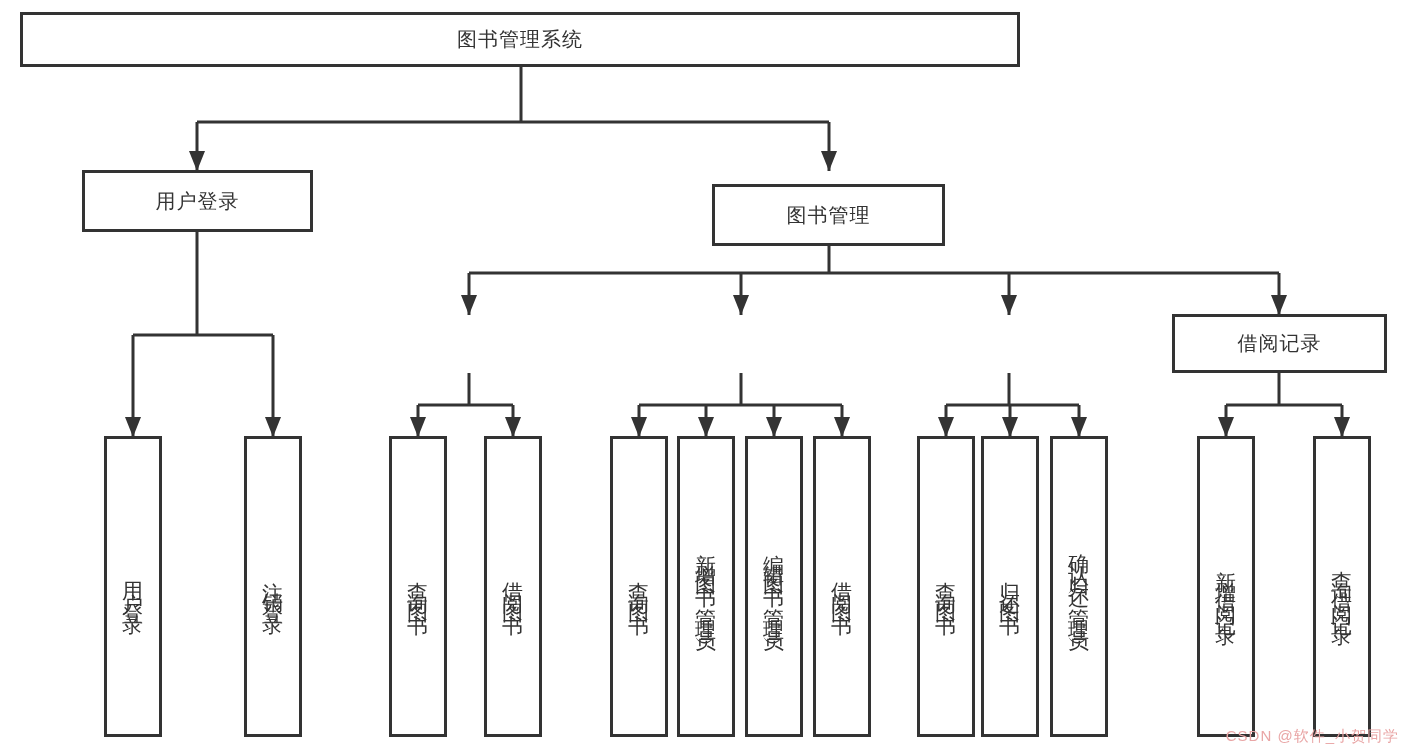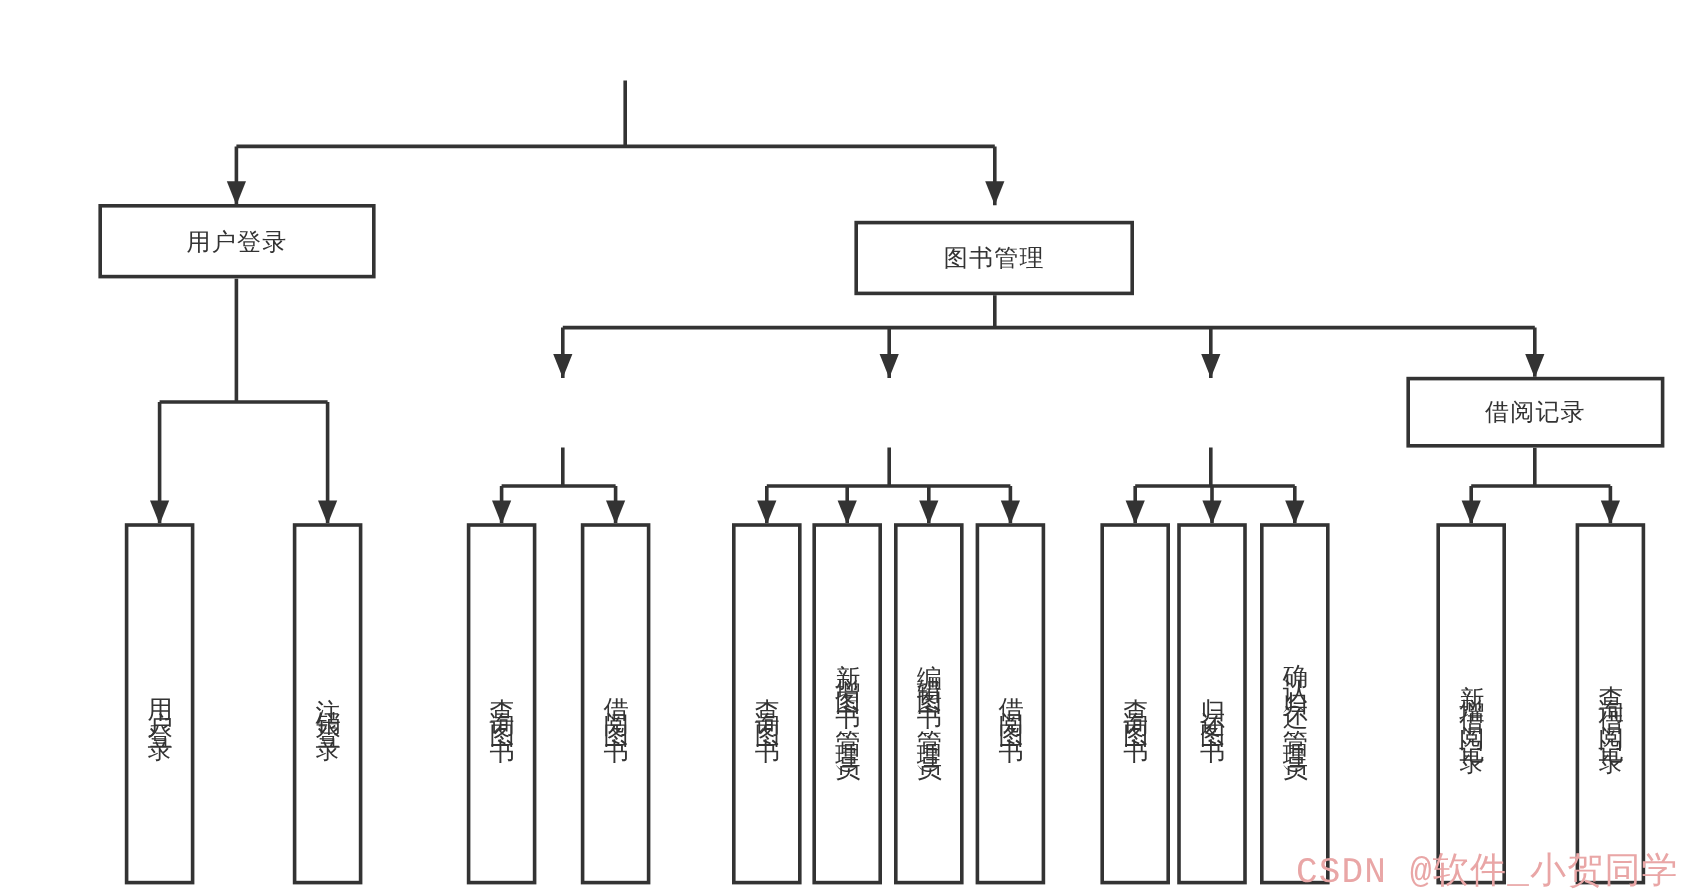--- a/index.html
+++ b/index.html
@@ -41,25 +41,24 @@
     writing-mode: vertical-rl;
     text-orientation: mixed;
     font-size: 21px;
     letter-spacing: 11px;
     line-height: 1;
   }
   .watermark {
     position: absolute;
     right: 6px;
     bottom: 1px;
-    font-size: 30px;
+    font-size: 15px;
     letter-spacing: 1px;
     white-space: nowrap;
     pointer-events: none;
-    font-family: Liberation Mono, monospace;
   }
 </style>
 </head>
 <body>
 
 <div class="canvas">
 
   <svg class="connectors" width="1405" height="747" viewBox="0 0 1405 747" xmlns="http://www.w3.org/2000/svg">
     <g stroke="#333333" stroke-width="3" fill="none">
 
@@ -93,20 +92,21 @@
       <polygon points="766,417 782,417 774,437"></polygon>
       <polygon points="834,417 850,417 842,437"></polygon>
       <polygon points="938,417 954,417 946,437"></polygon>
       <polygon points="1002,417 1018,417 1010,437"></polygon>
       <polygon points="1071,417 1087,417 1079,437"></polygon>
       <polygon points="1218,417 1234,417 1226,437"></polygon>
       <polygon points="1334,417 1350,417 1342,437"></polygon>
     </g>
   </svg>
 
+  <div class="box h-box" style="left:20px; top:12px; width:1000px; height:55px;">图书管理系统</div>
 
   <div class="box h-box" style="left:82px; top:170px; width:231px; height:62px;">用户登录</div>
   <div class="box h-box" style="left:712px; top:170px; width:233px; height:62px;margin-top:14px;">图书管理</div>
 
   <div class="box h-box" style="left:1172px; top:314px; width:215px; height:59px;">借阅记录</div>
 
   <div class="box v-box" style="left:104px; top:436px; width:58px; height:301px;">用户登录</div>
   <div class="box v-box" style="left:244px; top:436px; width:58px; height:301px;">注销登录</div>
 
   <div class="box v-box" style="left:389px; top:436px; width:58px; height:301px;">查询图书</div>

